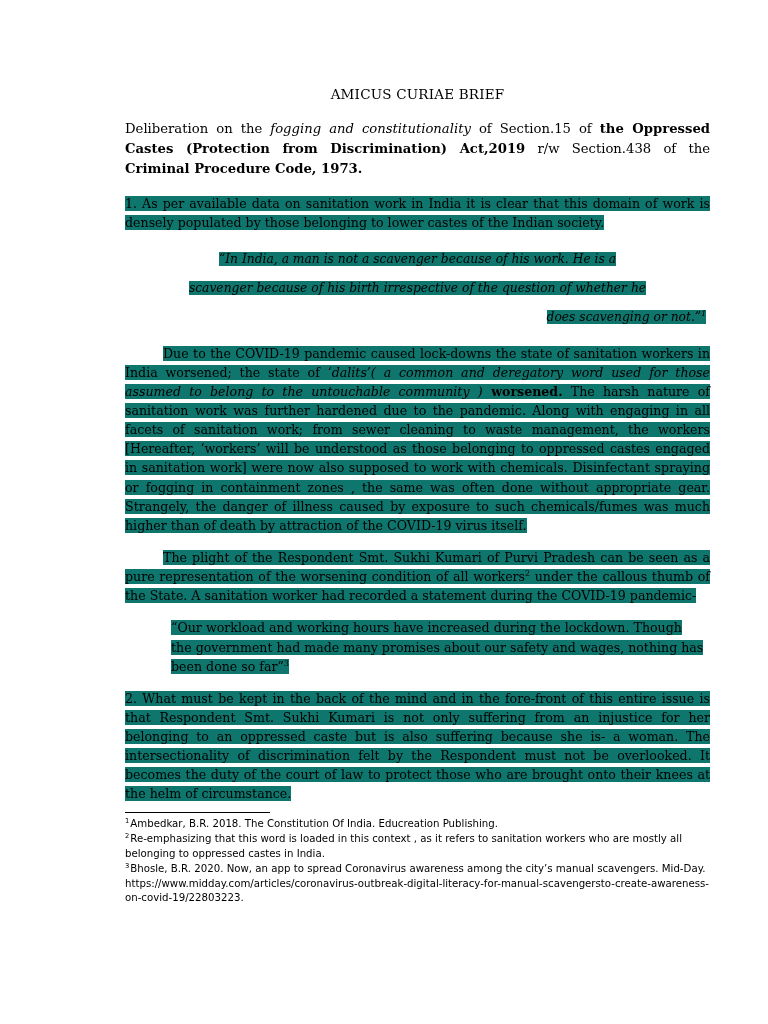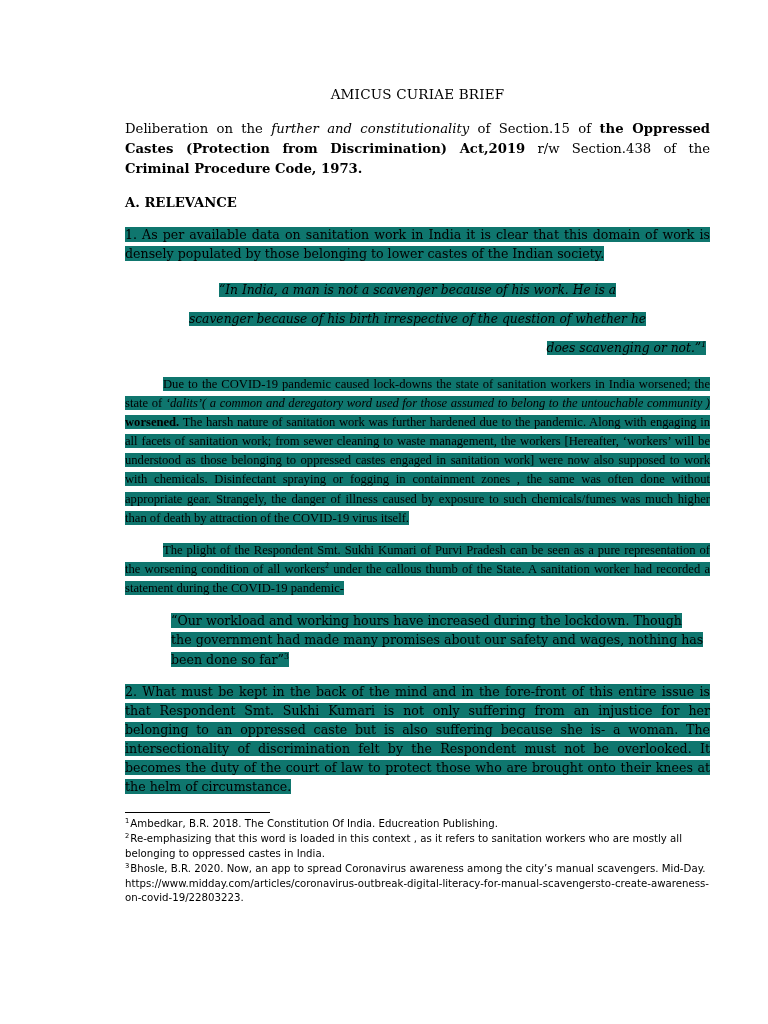--- a/index.html
+++ b/index.html
@@ -62,21 +62,21 @@
   }
 
   
   .para {
     font-size: 12.6px;
     line-height: 1.52;
     text-align: justify;
     text-justify: inter-word;
     margin: 0 0 13px 0;
   }
-  .para.indent { text-indent: 38px; font-family: Liberation Serif, serif; }
+  .para.indent { text-indent: 38px; }
 
   .hl {
     background-color: #0f766e;
     box-decoration-break: clone;
     -webkit-box-decoration-break: clone;
   }
 
   .b { font-weight: bold; }
   .i { font-style: italic; }
 
@@ -141,24 +141,23 @@
 </head>
 <body>
 
 <div class="page">
 
   <div class="content">
 
     <div class="doc-title">AMICUS CURIAE BRIEF</div>
 
     <div class="subtitle">
-      <span>Deliberation on the </span><span class="i">further and constitutionality</span><span> of Section.15 of </span><span class="b">the Oppressed Castes (Protection from Discrimination) Act,2019</span><span> r/w Section.438 of the </span><span class="b">Criminal Procedure Code, 1973.</span>
+      <span>Deliberation on the </span><span class="i">fogging and constitutionality</span><span> of Section.15 of </span><span class="b">the Oppressed Castes (Protection from Discrimination) Act,2019</span><span> r/w Section.438 of the </span><span class="b">Criminal Procedure Code, 1973.</span>
     </div>
 
-    <div class="section-head">A. RELEVANCE</div>
 
     <div class="para"><span class="hl">1.   As per available data on sanitation work in India it is clear that this domain of work is densely populated by those belonging to lower castes of the Indian society.</span></div>
 
     <div class="blockquote">
       <span class="qline"><span class="hl">“In India, a man is not a scavenger because of his work. He is a</span></span>
       <span class="qline"><span class="hl">scavenger because of his birth irrespective of the question of whether he</span></span>
       <span class="qline"><span class="hl"><span>does scavenging or not.”</span><sup>1</sup></span></span>
     </div>
 
     <div class="para indent"><span class="hl"><span>Due to the COVID-19 pandemic caused lock-downs the state of sanitation workers in India worsened; the state of </span><span class="i">‘dalits’( a common and deregatory word used for those assumed to belong to the untouchable community )</span><span class="b"> worsened.</span><span> The harsh nature of sanitation work was further hardened due to the pandemic. Along with engaging in all facets of sanitation work; from sewer cleaning to waste management, the workers [Hereafter, ‘workers’ will be understood as those belonging to oppressed castes engaged in sanitation work] were now also supposed to work with chemicals. Disinfectant spraying or fogging in containment zones , the same was often done without appropriate gear. Strangely, the danger of illness caused by exposure to such chemicals/fumes was much higher than of death by attraction of the COVID-19 virus itself.</span></span></div>

